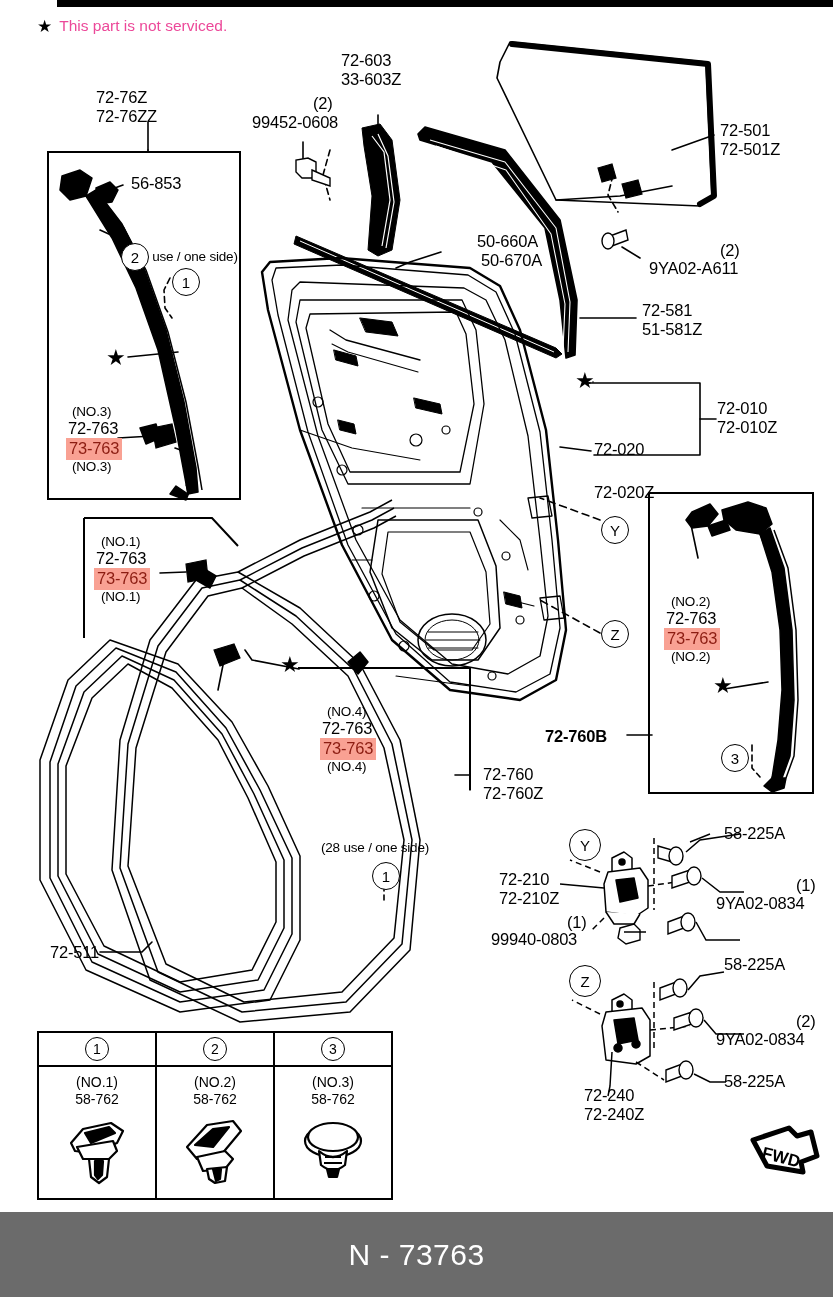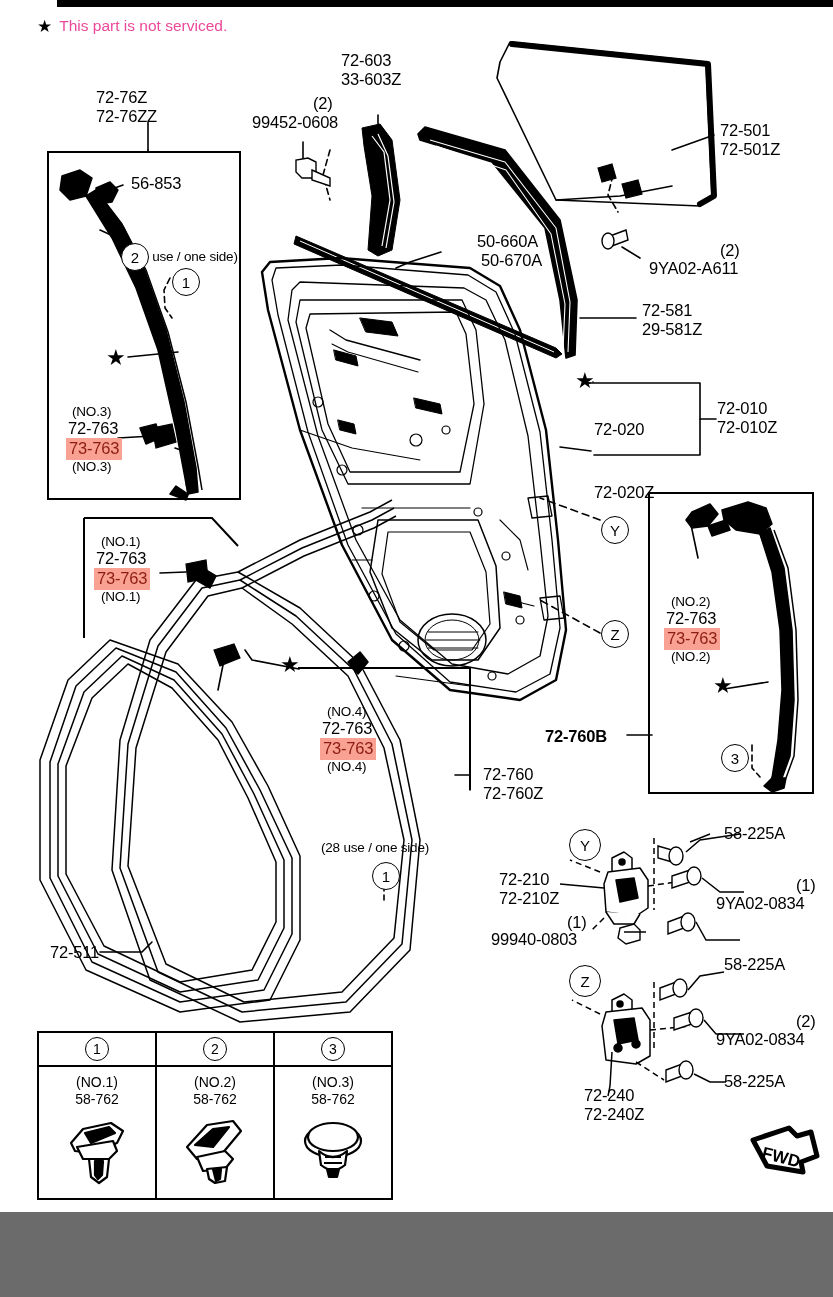--- a/index.html
+++ b/index.html
@@ -518,27 +518,27 @@
   <div class="lbl" style="left:720px; top:121px;">72-501</div>
   <div class="lbl" style="left:720px; top:140px;">72-501Z</div>
 
   <div class="lbl" style="left:477px; top:232px;">50-660A</div>
   <div class="lbl" style="left:481px; top:251px;">50-670A</div>
 
   <div class="lbl" style="left:720px; top:241px;">(2)</div>
   <div class="lbl" style="left:649px; top:259px;">9YA02-A611</div>
 
   <div class="lbl" style="left:642px; top:301px;">72-581</div>
-  <div class="lbl" style="left:642px; top:320px;">29-581Z</div>
+  <div class="lbl" style="left:642px; top:320px;">51-581Z</div>
 
   <div class="lbl" style="left:575px; top:371px; font-size:22px;">★</div>
 
   <div class="lbl" style="left:717px; top:399px;">72-010</div>
   <div class="lbl" style="left:717px; top:418px;">72-010Z</div>
-  <div class="lbl" style="left:594px; top:420px;">72-020</div>
+  <div class="lbl" style="left:594px; top:440px;">72-020</div>
   <div class="lbl" style="left:594px; top:483px;">72-020Z</div>
 
   <div class="circ-abs" style="left:601px; top:516px;">
     <span>Y</span>
   </div>
   <div class="circ-abs" style="left:601px; top:620px;">
     <span>Z</span>
   </div>
 
   <div class="lbl sm" style="left:101px; top:534px;">(NO.1)</div>
@@ -666,15 +666,16 @@
               <path d="M30 56 L42 56 L40 64 L32 64 Z" fill="#000"></path>
             </g>
           </svg>
         </div>
       </div>
     </div>
 
   </div>
 
   <div class="footer">
+    <span class="f-txt">N - 73763</span>
   </div>
 
 </div>
 
 </body></html>

